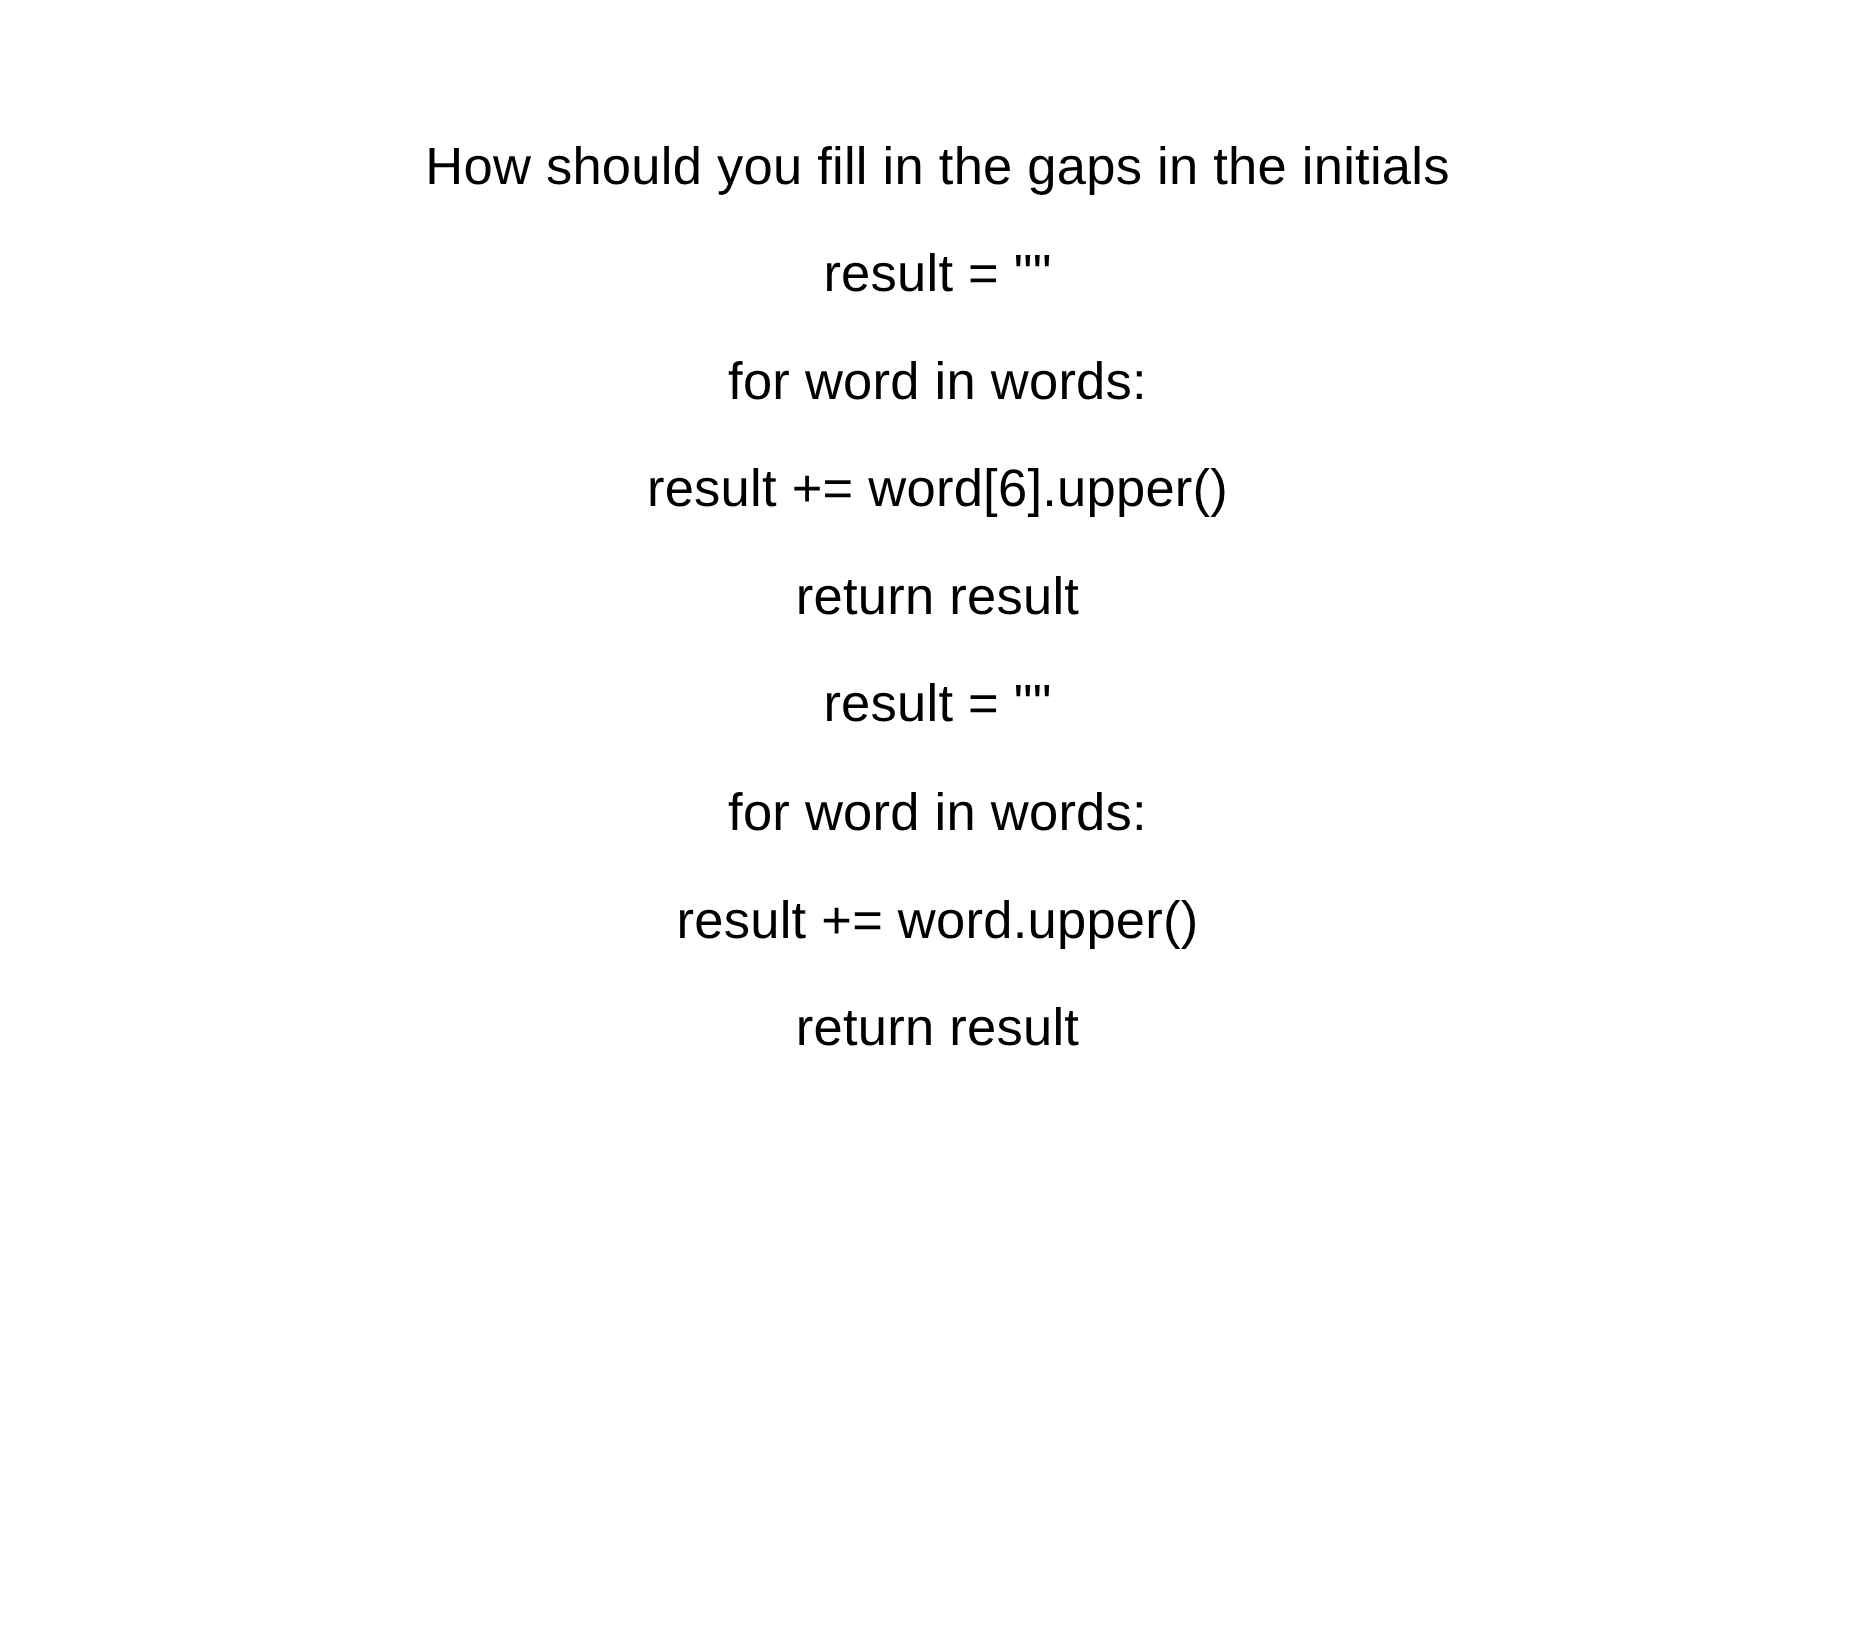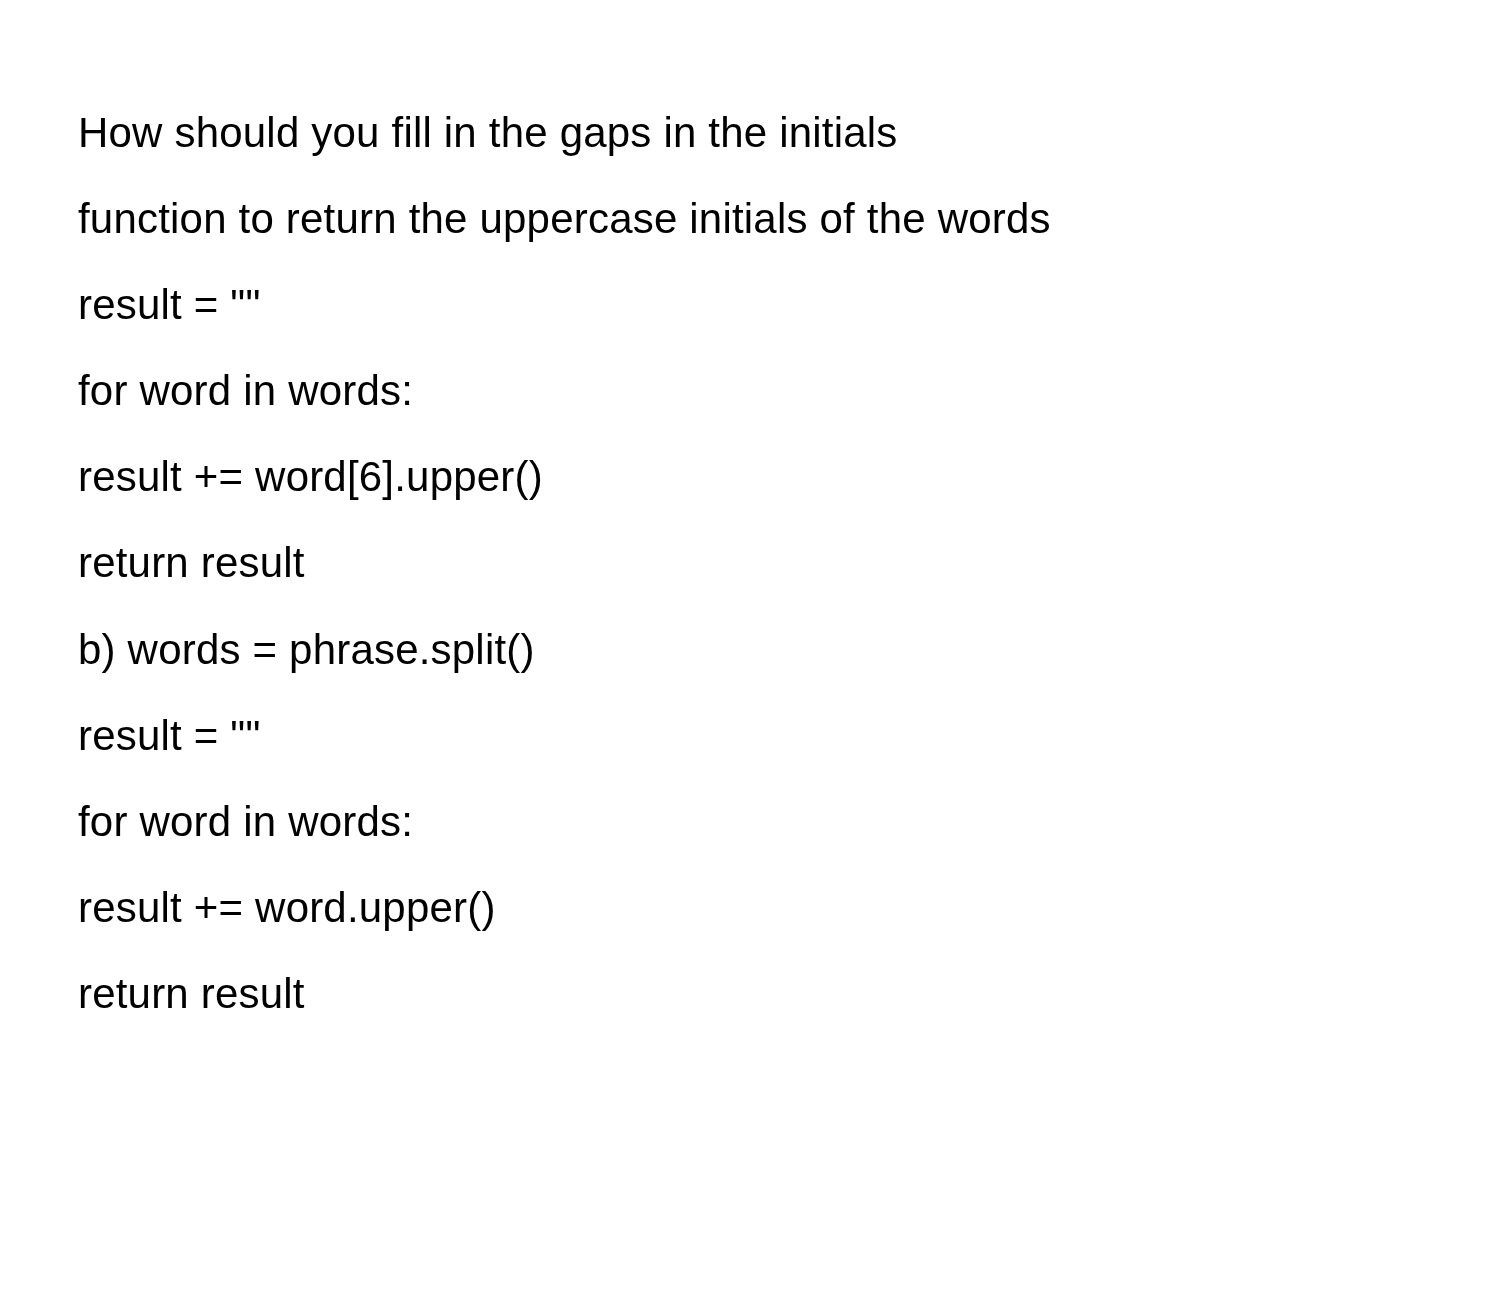--- a/index.html
+++ b/index.html
@@ -1,18 +1,19 @@
 <!DOCTYPE html>
 <html><head>
   <meta charset="utf-8">
   <style>
     * {
       margin: 0;
       padding: 0;
       box-sizing: border-box;
+      text-align: center;
     }
     body {
       font-family: -apple-system, BlinkMacSystemFont, "Segoe UI", Helvetica, Arial, sans-serif;
       background: #ffffff;
       width: 1500px;
       height: 1304px;
       padding: 90px 78px;
       color: #000000;
     }
     .content {
@@ -23,23 +24,21 @@
     }
     .line {
       display: block;
     }
   </style>
 </head>
 <body>
 
 <div class="content">
   <span class="line">How should you fill in the gaps in the initials</span>
-  <span class="line">function to return the uppercase initials of the words</span>
   <span class="line">result = ""</span>
   <span class="line">for word in words:</span>
   <span class="line">result += word[6].upper()</span>
   <span class="line">return result</span>
-  <span class="line">b) words = phrase.split()</span>
   <span class="line">result = ""</span>
   <span class="line">for word in words:</span>
   <span class="line">result += word.upper()</span>
   <span class="line">return result</span>
 </div>
 
 </body></html>

